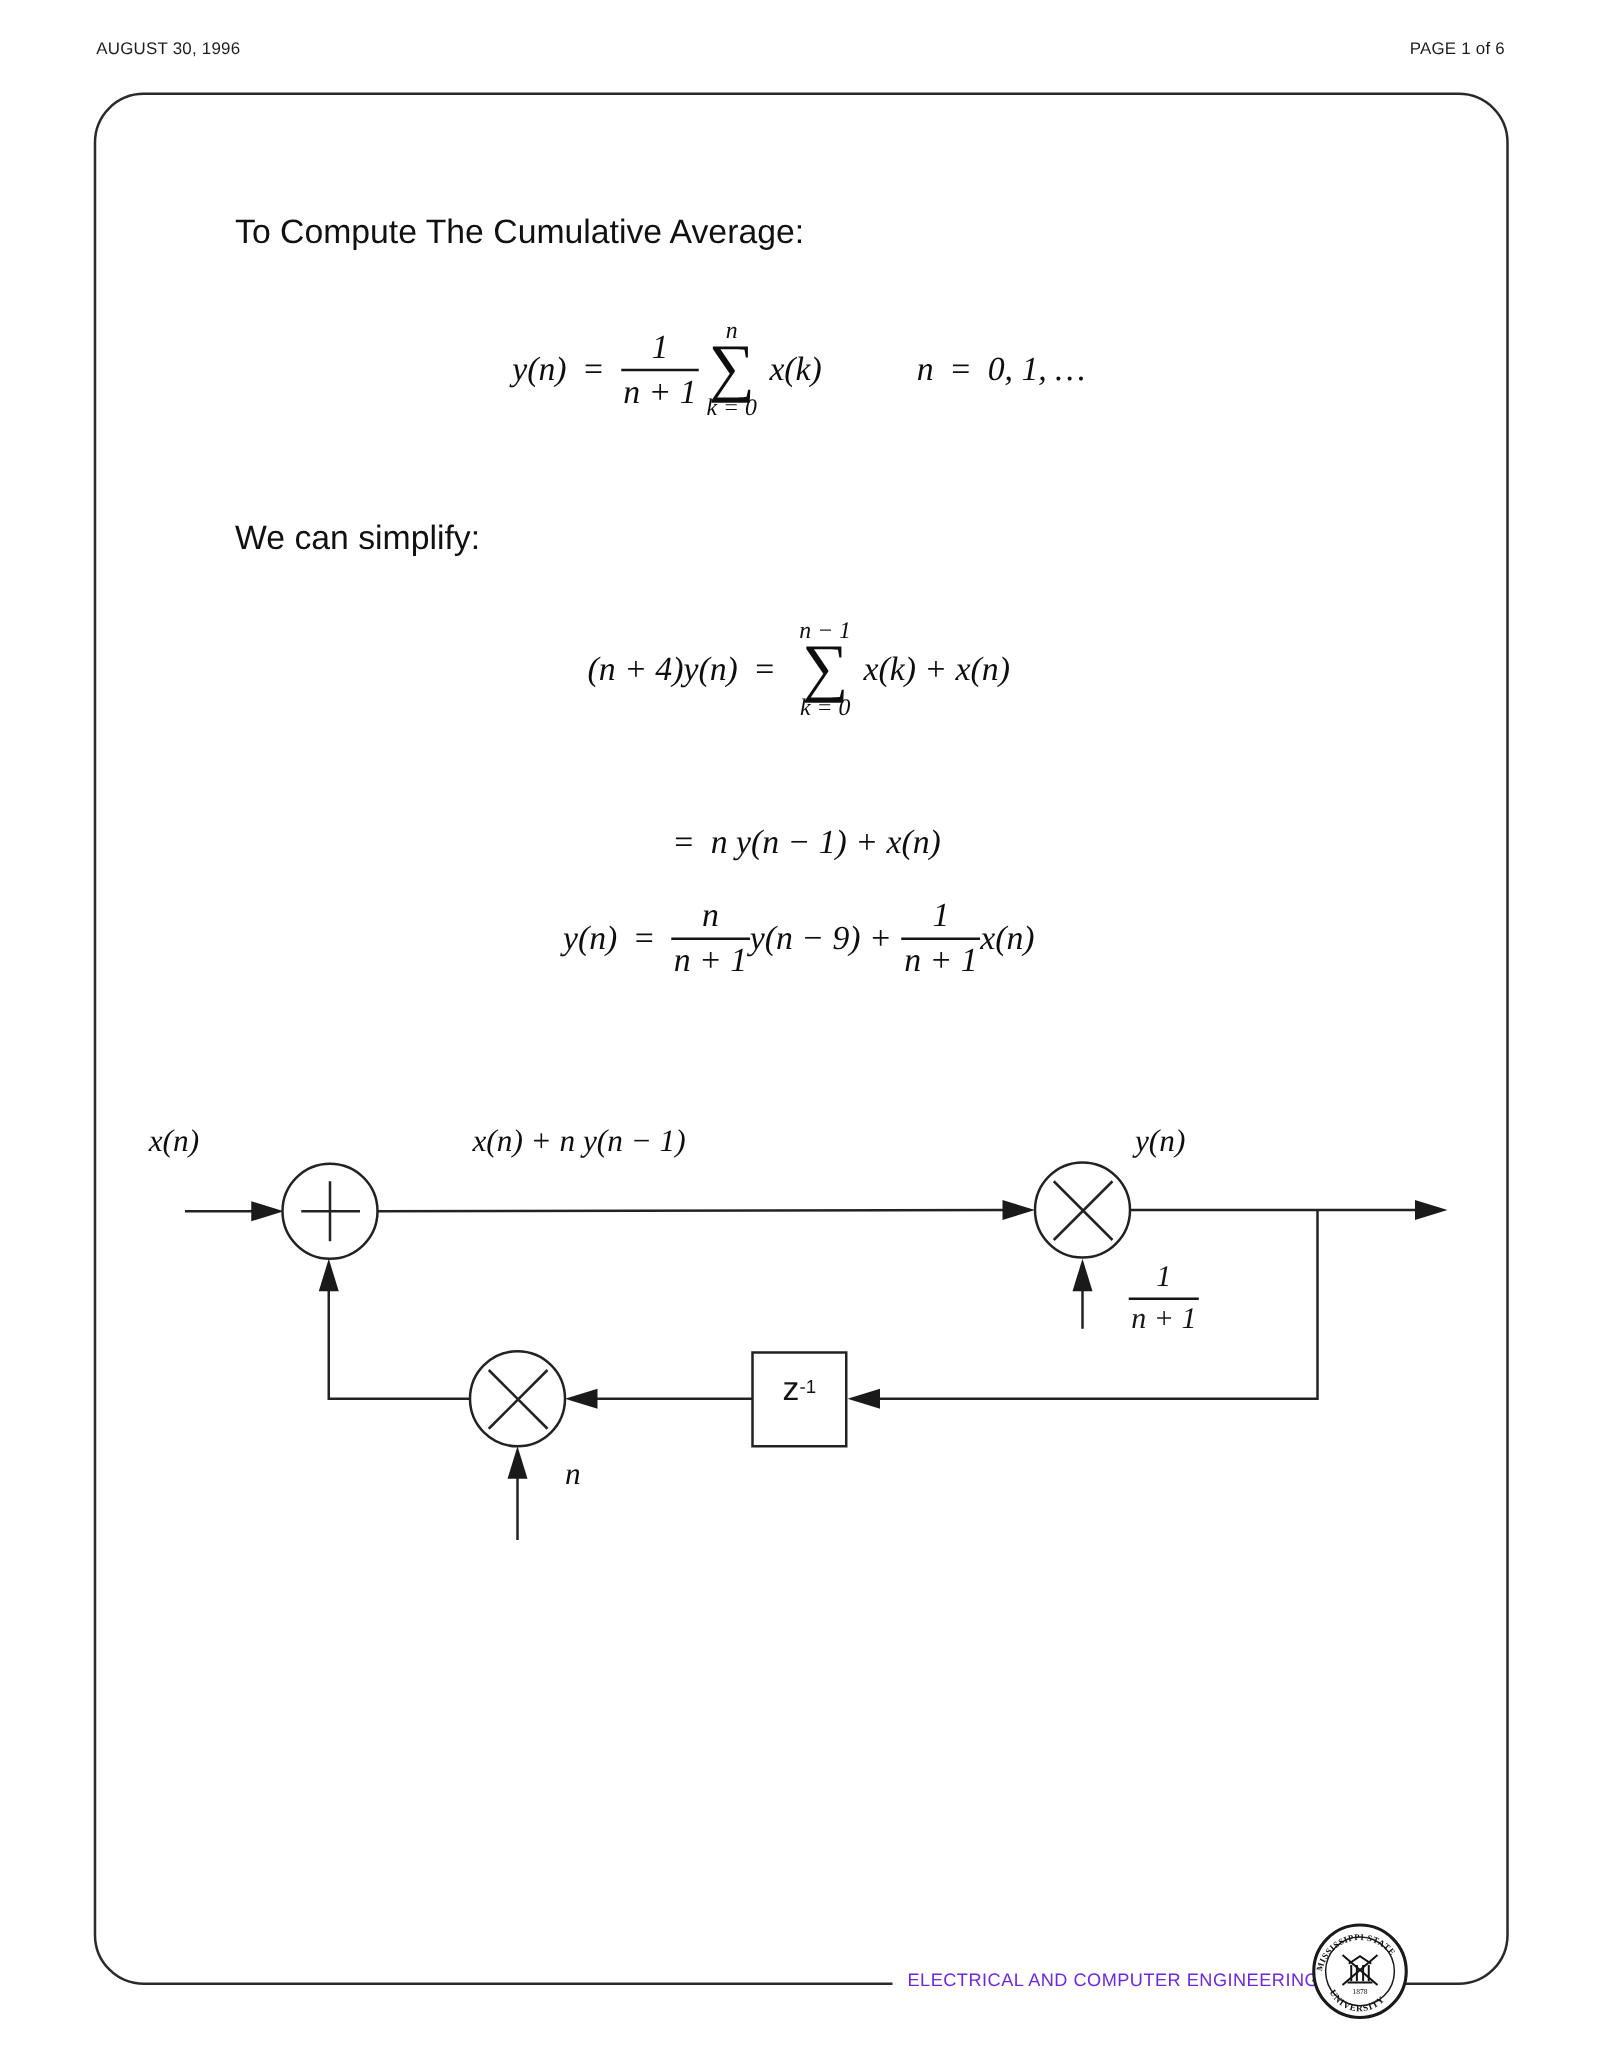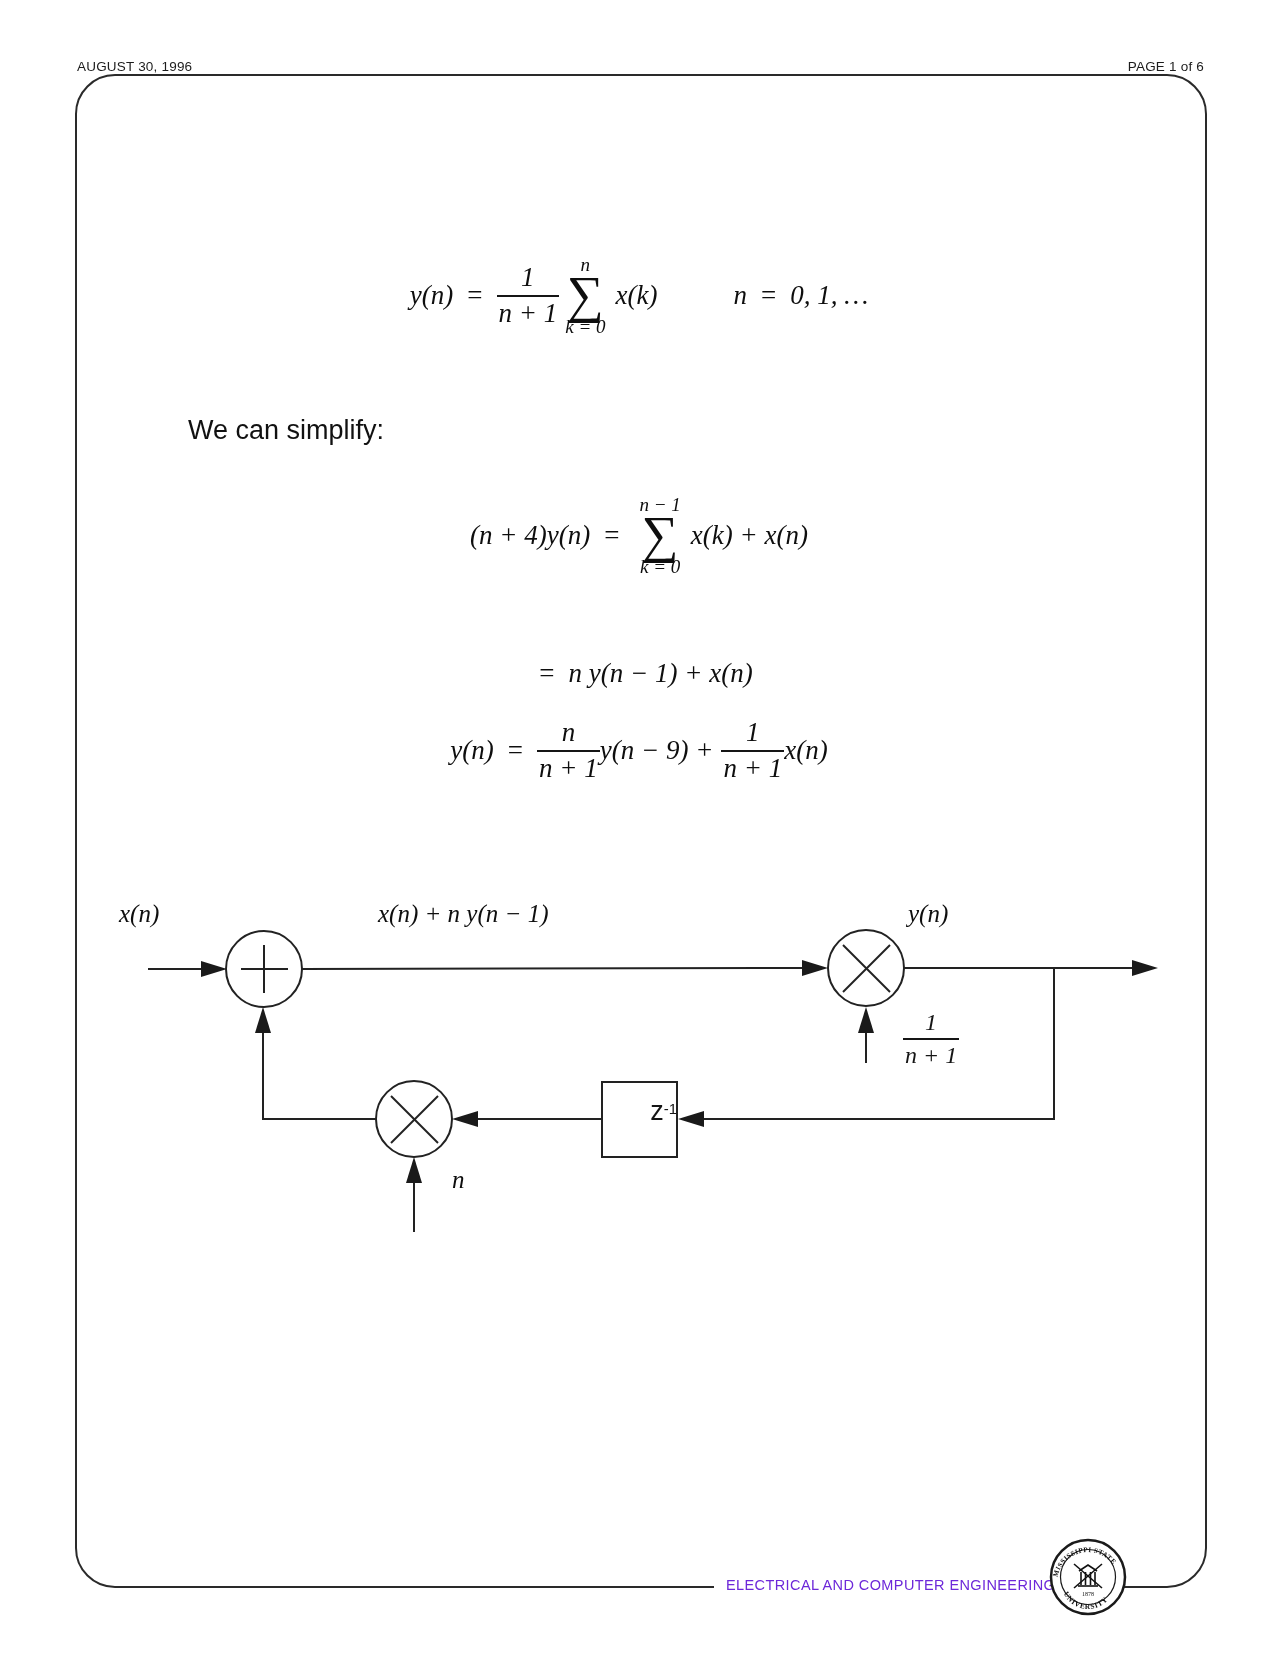--- a/index.html
+++ b/index.html
@@ -1,20 +1,20 @@
 <!DOCTYPE html>
 <html><head>
 <meta charset="utf-8">
 <style>
   html,body{margin:0;padding:0;background:#fff;}
   #page{position:relative;width:1280px;height:1656px;background:#fff;color:#151515;overflow:hidden;}
   .abs{position:absolute;}
   .sans{font-family:"Liberation Sans",sans-serif;}
   .math{font-family:"Liberation Serif",serif;font-style:italic;}
-  .hdr{font-size:13.5px;letter-spacing:0.2px;color:#1c1c1c;margin-top:28px;}
+  .hdr{font-size:13.5px;letter-spacing:0.2px;color:#1c1c1c;}
   #border-box{left:75px;top:74px;width:1128px;height:1510px;border:2px solid #2a2a2a;border-radius:40px;}
   .h1{font-size:28px;color:#111;}
   .h2{font-size:27px;color:#111;}
   .eqrow{display:flex;align-items:center;justify-content:center;font-size:27px;color:#0e0e0e;}
   .eq-span{left:75px;width:1128px;}
   .eqsign{font-style:normal;margin:0 14px;}
   .frac{display:inline-flex;flex-direction:column;align-items:center;line-height:1;vertical-align:middle;}
   .frac .num{padding:0 4px;}
   .frac .bar{align-self:stretch;border-top:2px solid #151515;margin:4px 0 3px 0;height:0;}
   .frac .den{padding:0 2px;white-space:nowrap;}
@@ -32,20 +32,21 @@
 </head>
 <body>
 
 <div id="page">
 
   <span class="abs sans hdr" style="left:77px;top:31px;">AUGUST 30, 1996</span>
   <span class="abs sans hdr" style="right:76px;top:31px;">PAGE 1 of 6</span>
 
   <div class="abs" id="border-box"></div>
 
+  <span class="abs sans h2" style="left:188px;top:170px;">To Compute The Cumulative Average:</span>
 
   <div class="abs eqrow math eq-span" style="top:228px;height:135px;">
     <span>y(n)</span>
     <span class="eqsign">=</span>
     <span class="frac">
       <span class="num">1</span>
       <span class="bar"></span>
       <span class="den">n + 1</span>
     </span>
     <span class="sum">
@@ -144,21 +145,21 @@
   </svg>
 
   <span class="abs math dlabel" style="left:119px;top:900px;">x(n)</span>
   <span class="abs math dlabel" style="left:378px;top:900px;">x(n) + n y(n − 1)</span>
   <span class="abs math dlabel" style="left:908px;top:900px;">y(n)</span>
   <span class="abs math frac gfrac" style="left:903px;top:1010px;">
     <span class="num">1</span>
     <span class="bar"></span>
     <span class="den">n + 1</span>
   </span>
-  <span class="abs" id="delay-label" style="left:602px;top:1096px;width:75px;text-align:right;"><span>z</span><sup>-1</sup></span>
+  <span class="abs" id="delay-label" style="left:602px;top:1096px;width:75px;"><span>z</span><sup>-1</sup></span>
   <span class="abs math dlabel" style="left:452px;top:1166px;">n</span>
 
   <span class="abs sans" id="footer-text" style="left:714px;top:1574px;">ELECTRICAL AND COMPUTER ENGINEERING</span>
 
   <svg class="abs" style="left:1049px;top:1538px;" width="78" height="78" viewBox="0 0 78 78">
     <circle cx="39" cy="39" r="37" fill="#fff" stroke="#1a1a1a" stroke-width="2.5"></circle>
     <circle cx="39" cy="39" r="27.5" fill="none" stroke="#1a1a1a" stroke-width="1.2"></circle>
     <defs>
       <path id="sealTopArc" d="M 8,45 A 31 31 0 1 1 70,45"></path>
       <path id="sealBotArc" d="M 12,44 A 27 27 0 0 0 66,44"></path>

